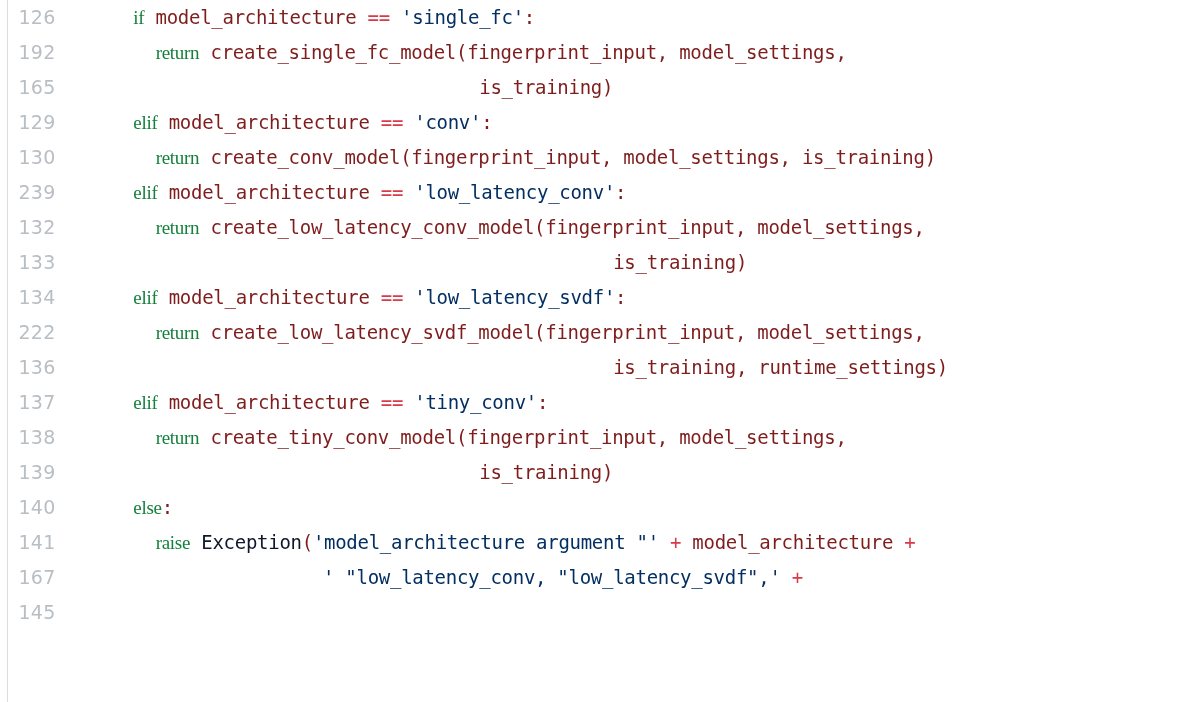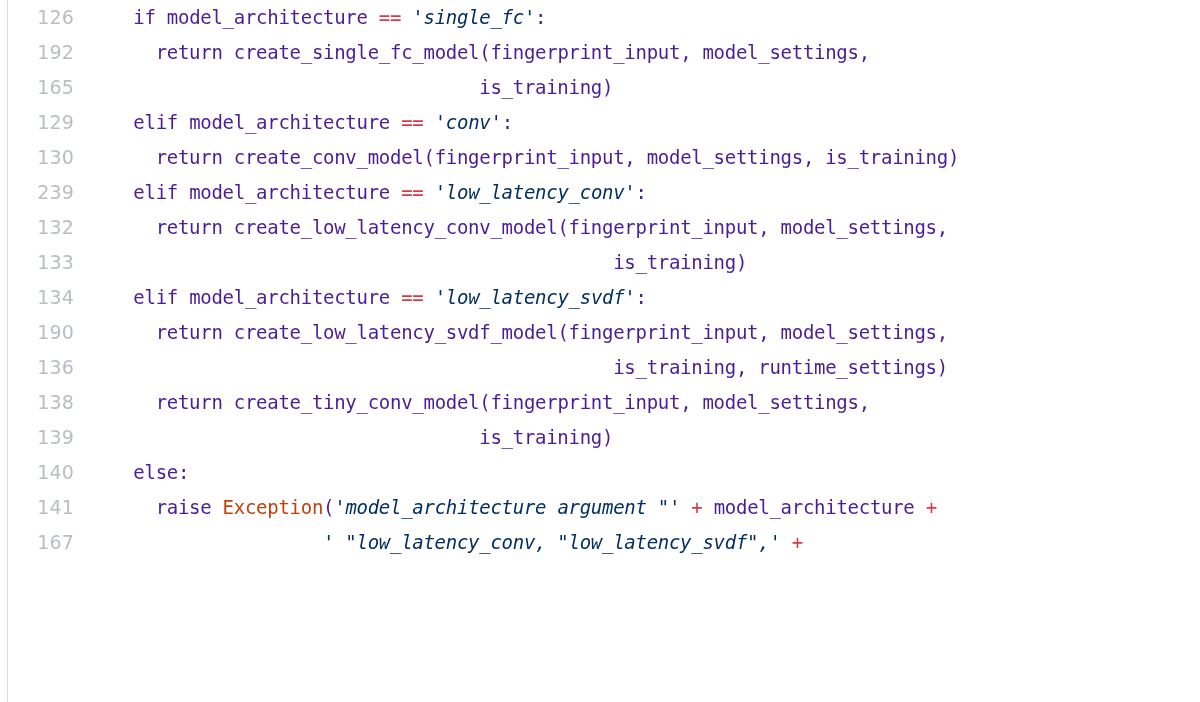--- a/index.html
+++ b/index.html
@@ -41,21 +41,21 @@
   }
 
   #code-table tr {
     height: 35px;
   }
 
   td.line-num {
     width: 74px;
     min-width: 74px;
     max-width: 74px;
-    text-align: right;
+    text-align: center;
     padding: 0 16px 0 0;
     vertical-align: middle;
     color: #b8bec4;
     font-family: "DejaVu Sans", "Liberation Sans", sans-serif;
     font-size: 19px;
     line-height: 35px;
     letter-spacing: 0.2px;
     user-select: none;
     white-space: nowrap;
   }
@@ -65,25 +65,25 @@
     vertical-align: middle;
     font-family: "DejaVu Sans Mono", "Liberation Mono", monospace;
     font-size: 19px;
     line-height: 35px;
     color: #24292e;
     white-space: pre;
     letter-spacing: -0.28px;
   }
 
   
-  .tok-kw   { color: #4c1d95; }   
+  .tok-kw   { color: #15803d; font-family: Liberation Serif, serif; }   
   .tok-op   { color: #d73a49; }   
-  .tok-bi   { color: #c2410c; }   
-  .tok-str  { color: #032f62; font-style: italic; }   
-  .tok-pl   { color: #4c1d95; }   
+  .tok-bi   { color: #0f172a; }   
+  .tok-str  { color: #032f62; }   
+  .tok-pl   { color: #7f1d1d; }   
 </style>
 </head>
 <body>
 
 <div id="code-viewer">
   <div id="gutter-rule"></div>
   <table id="code-table">
     <tbody id="code-body">
         <tr>
           <td class="line-num">126</td>
@@ -115,26 +115,30 @@
         </tr>
         <tr>
           <td class="line-num">133</td>
           <td class="line-code"><span class="tok-pl">                                             is_training)</span></td>
         </tr>
         <tr>
           <td class="line-num">134</td>
           <td class="line-code"><span class="tok-pl">  </span><span class="tok-kw">elif</span><span class="tok-pl"> model_architecture </span><span class="tok-op">==</span><span class="tok-pl"> </span><span class="tok-str">'low_latency_svdf'</span><span class="tok-pl">:</span></td>
         </tr>
         <tr>
-          <td class="line-num">190</td>
+          <td class="line-num">222</td>
           <td class="line-code"><span class="tok-pl">    </span><span class="tok-kw">return</span><span class="tok-pl"> create_low_latency_svdf_model(fingerprint_input, model_settings,</span></td>
         </tr>
         <tr>
           <td class="line-num">136</td>
           <td class="line-code"><span class="tok-pl">                                             is_training, runtime_settings)</span></td>
+        </tr>
+        <tr>
+          <td class="line-num">137</td>
+          <td class="line-code"><span class="tok-pl">  </span><span class="tok-kw">elif</span><span class="tok-pl"> model_architecture </span><span class="tok-op">==</span><span class="tok-pl"> </span><span class="tok-str">'tiny_conv'</span><span class="tok-pl">:</span></td>
         </tr>
         <tr>
           <td class="line-num">138</td>
           <td class="line-code"><span class="tok-pl">    </span><span class="tok-kw">return</span><span class="tok-pl"> create_tiny_conv_model(fingerprint_input, model_settings,</span></td>
         </tr>
         <tr>
           <td class="line-num">139</td>
           <td class="line-code"><span class="tok-pl">                                 is_training)</span></td>
         </tr>
         <tr>
@@ -142,15 +146,19 @@
           <td class="line-code"><span class="tok-pl">  </span><span class="tok-kw">else</span><span class="tok-pl">:</span></td>
         </tr>
         <tr>
           <td class="line-num">141</td>
           <td class="line-code"><span class="tok-pl">    </span><span class="tok-kw">raise</span><span class="tok-pl"> </span><span class="tok-bi">Exception</span><span class="tok-pl">(</span><span class="tok-str">'model_architecture argument "'</span><span class="tok-pl"> </span><span class="tok-op">+</span><span class="tok-pl"> model_architecture </span><span class="tok-op">+</span></td>
         </tr>
         <tr>
           <td class="line-num">167</td>
           <td class="line-code"><span class="tok-pl">                   </span><span class="tok-str">' "low_latency_conv, "low_latency_svdf",'</span><span class="tok-pl"> </span><span class="tok-op">+</span></td>
         </tr>
+        <tr>
+          <td class="line-num">145</td>
+          <td class="line-code"></td>
+        </tr>
       </tbody>
   </table>
 </div>
 
 </body></html>

